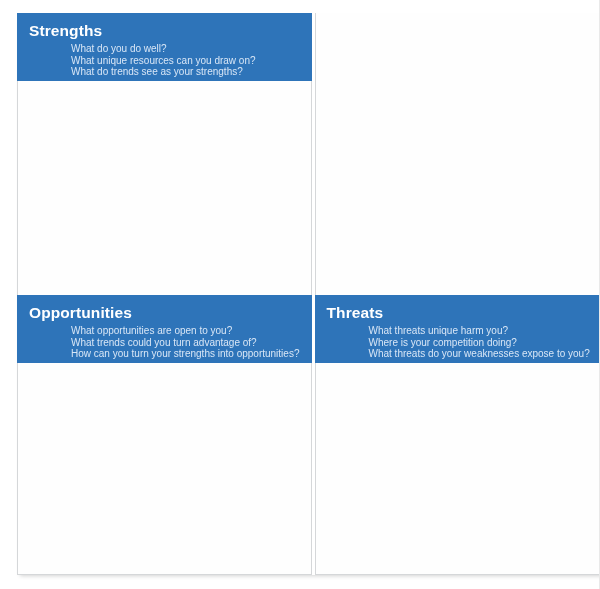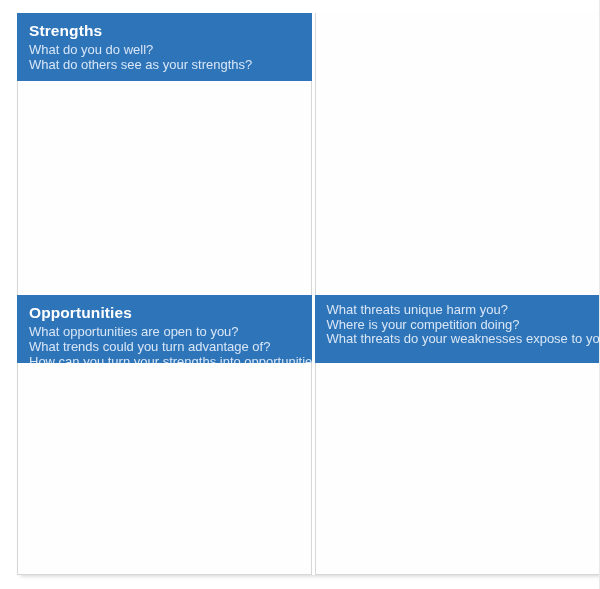--- a/index.html
+++ b/index.html
@@ -44,23 +44,24 @@
   .cell-title{
     color:var(--title);
     font-size:15.5px;
     font-weight:bold;
     line-height:1.25;
     letter-spacing:0.1px;
     margin-bottom:3px;
   }
   .cell-questions p{
     color:var(--question);
-    font-size:13px;
+    font-size:10px;
     line-height:1.13;
     white-space:nowrap;
+    margin-left:42px;
   }
   .cell-body{
     flex:1 1 auto;
     background:#fefefe;
     border:1px solid var(--border);
     border-top:none;
   }
   .row-top .cell-body{
     border-bottom:none;
   }
@@ -76,21 +77,22 @@
 </head>
 <body>
 
 <main class="swot-grid">
 
   <section class="cell row-top">
     <header class="cell-header">
       <h2 class="cell-title">Strengths</h2>
       <div class="cell-questions">
         <p>What do you do well?</p>
-        <p>What do others see as your strengths?</p>
+        <p>What unique resources can you draw on?</p>
+        <p>What do trends see as your strengths?</p>
       </div>
     </header>
     <div class="cell-body"></div>
   </section>
 
   <section class="cell row-top">
     <div class="cell-body"></div>
   </section>
 
   <section class="cell row-bottom">
@@ -100,20 +102,21 @@
         <p>What opportunities are open to you?</p>
         <p>What trends could you turn advantage of?</p>
         <p>How can you turn your strengths into opportunities?</p>
       </div>
     </header>
     <div class="cell-body"></div>
   </section>
 
   <section class="cell row-bottom">
     <header class="cell-header">
+      <h2 class="cell-title">Threats</h2>
       <div class="cell-questions">
         <p>What threats unique harm you?</p>
         <p>Where is your competition doing?</p>
         <p>What threats do your weaknesses expose to you?</p>
       </div>
     </header>
     <div class="cell-body"></div>
   </section>
 
 </main>

